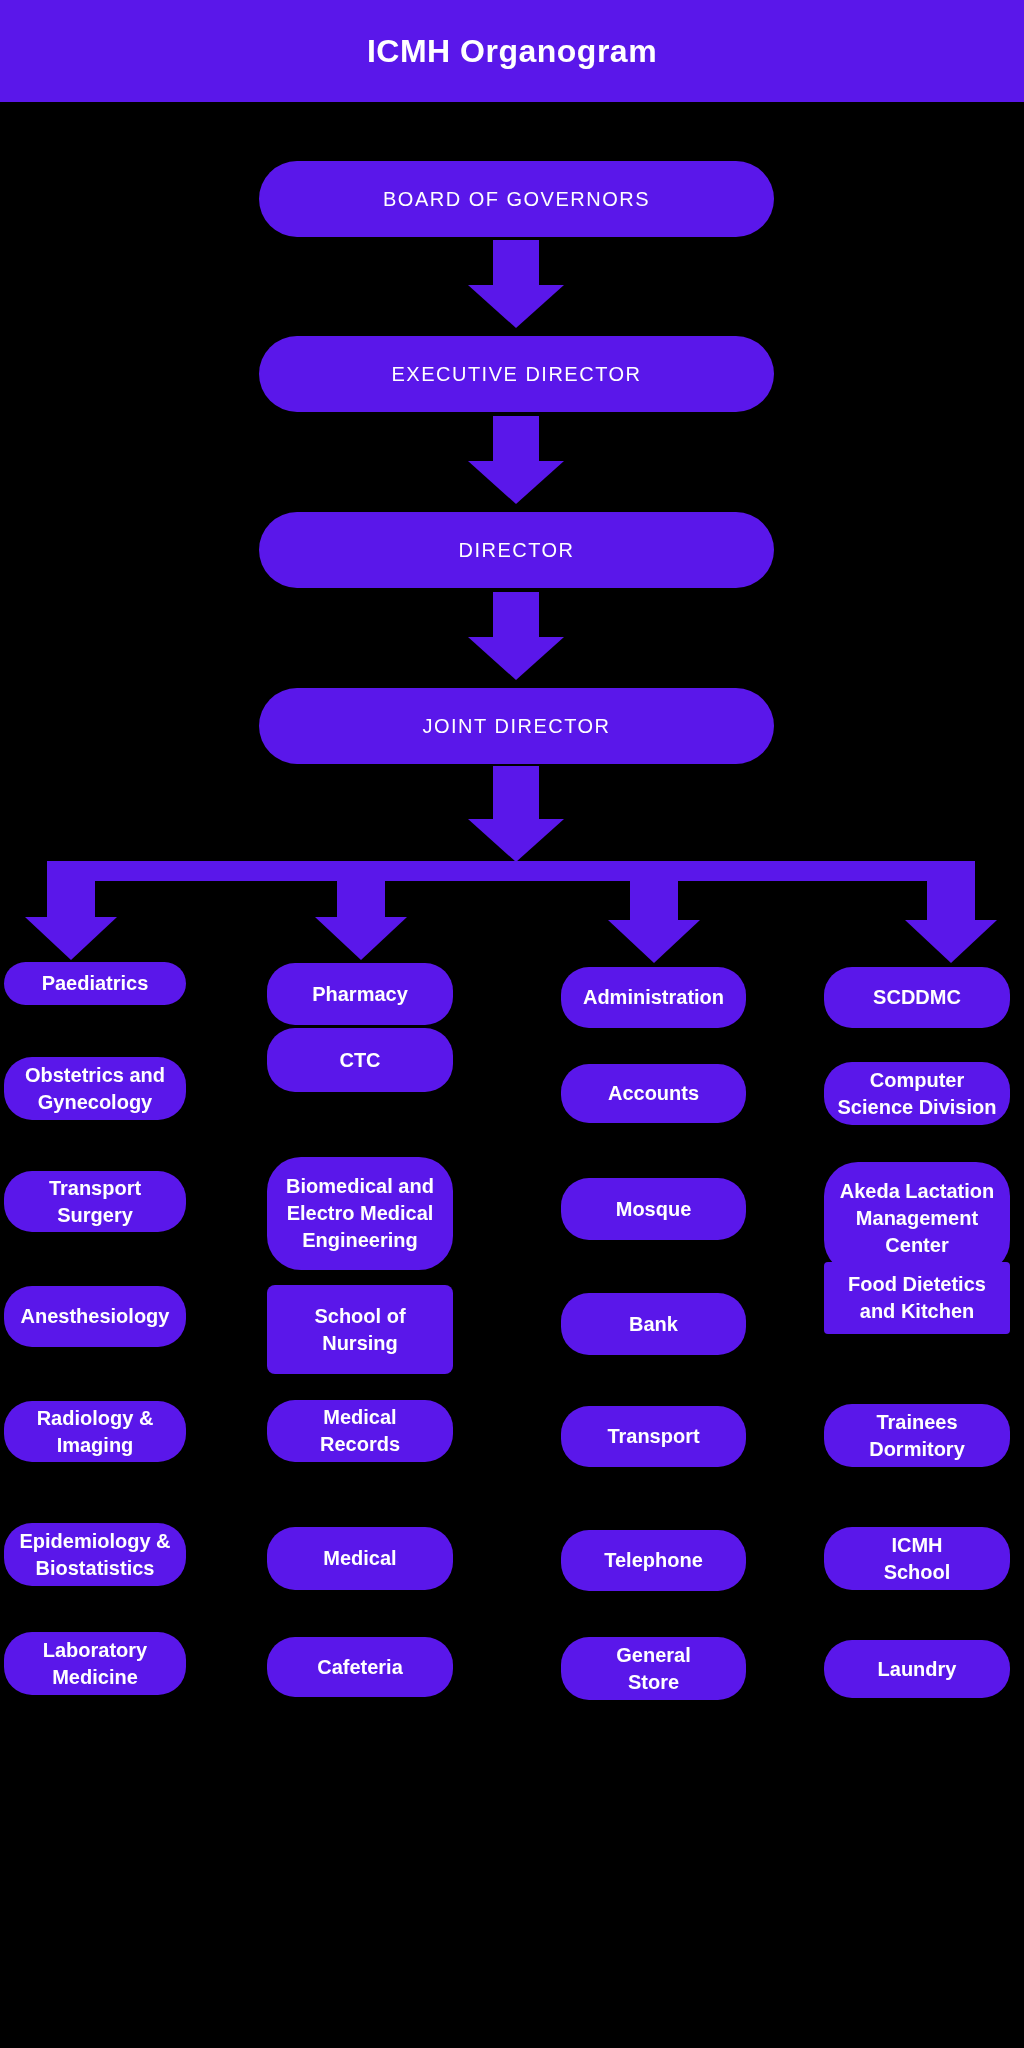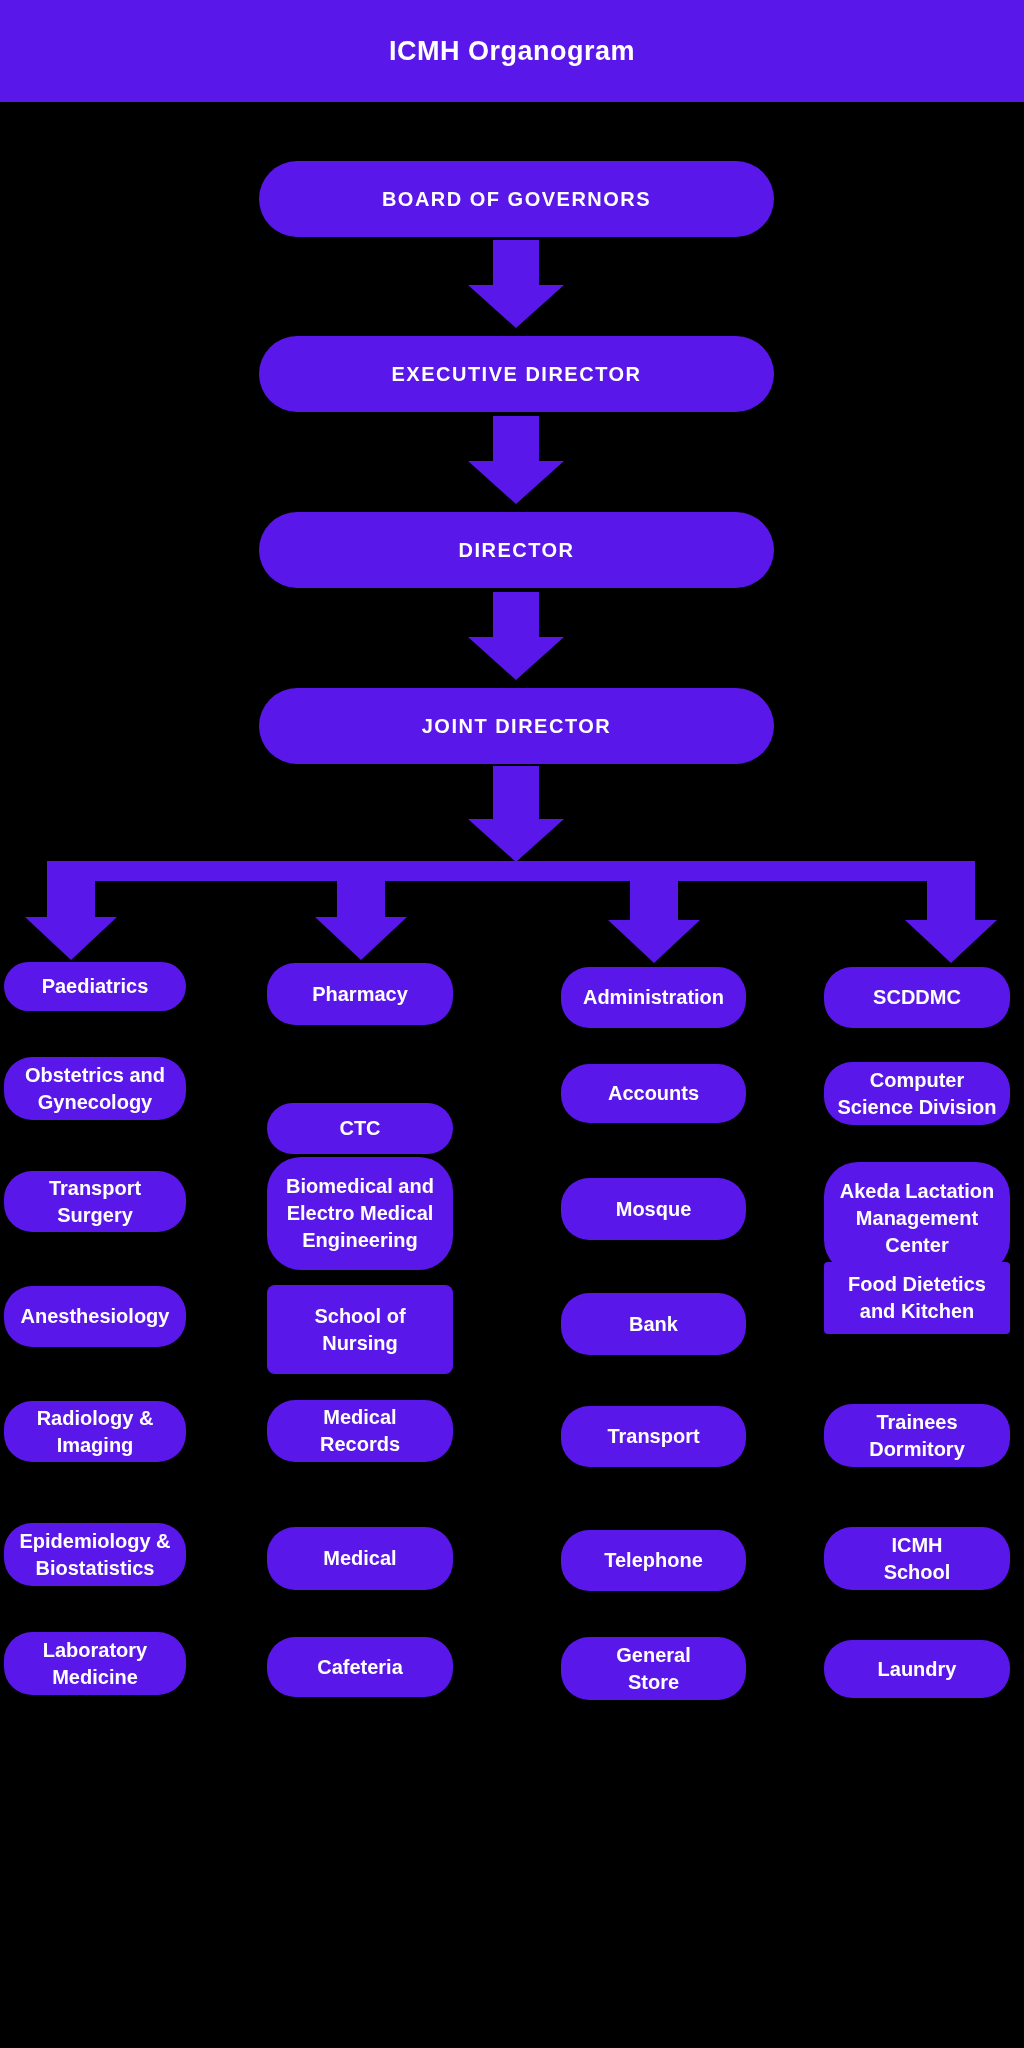--- a/index.html
+++ b/index.html
@@ -7,27 +7,27 @@
     position:relative; width:1024px; height:2048px; overflow:hidden;
     background:var(--bg,#000);
     font-family:"Liberation Sans", sans-serif;
   }
   .appbar {
     position:absolute; left:0; top:0; width:1024px; height:102px;
     background:var(--accent,#5a17ea);
     display:flex; align-items:center; justify-content:center;
   }
   .appbar-title {
-    color:var(--txt,#fff); font-size:27px; font-weight:bold; letter-spacing:.5px;
+    color:var(--txt,#fff); font-size:32px; font-weight:bold; letter-spacing:.5px;
   }
   .pill {
     position:absolute; left:259px; width:515px; height:76px;
     background:var(--accent,#5a17ea); border-radius:38px;
     display:flex; align-items:center; justify-content:center;
-    color:var(--txt,#fff); font-size:20px; font-weight:bold; letter-spacing:1.5px;
+    color:var(--txt,#fff); font-size:20px; font-weight:normal; letter-spacing:1.5px;
     text-align:center;
   }
   .arrow { position:absolute; left:468px; width:96px; }
   .arrow .shaft {
     position:absolute; left:25px; top:0; width:46px;
     background:var(--accent,#5a17ea);
   }
   .arrow .head {
     position:absolute; left:0; bottom:0; width:96px; height:43px;
     background:var(--accent,#5a17ea);
@@ -87,35 +87,35 @@
   <div class="conn" style="left:47px;top:861px;width:928px;height:20px"></div>
   <div class="conn" style="left:47px;top:861px;width:48px;height:58px"></div>
   <div class="conn" style="left:337px;top:879px;width:48px;height:40px"></div>
   <div class="conn" style="left:630px;top:879px;width:48px;height:43px"></div>
   <div class="conn" style="left:927px;top:861px;width:48px;height:61px"></div>
   <div class="tri" style="left:25px;top:917px"></div>
   <div class="tri" style="left:315px;top:917px"></div>
   <div class="tri" style="left:608px;top:920px"></div>
   <div class="tri" style="left:905px;top:920px"></div>
 
-  <div class="box c1" style="top:962px;height:49px">Paediatrics</div>
+  <div class="box c1" style="top:962px;height:43px">Paediatrics</div>
   <div class="box c1" style="top:1057px;height:63px">Obstetrics and
 Gynecology</div>
   <div class="box c1" style="top:1171px;height:61px">Transport
 Surgery</div>
   <div class="box c1" style="top:1286px;height:61px">Anesthesiology</div>
   <div class="box c1" style="top:1401px;height:61px">Radiology &amp;
 Imaging</div>
   <div class="box c1" style="top:1523px;height:63px">Epidemiology &amp;
 Biostatistics</div>
   <div class="box c1" style="top:1632px;height:63px">Laboratory
 Medicine</div>
 
   <div class="box c2" style="top:963px;height:62px">Pharmacy</div>
-  <div class="box c2" style="top:1103px;height:51px">CTC</div>
+  <div class="box c2" style="top:1028px;height:64px">CTC</div>
   <div class="box c2" style="top:1157px;height:113px;border-radius:34px">Biomedical and
 Electro Medical
 Engineering</div>
   <div class="box c2" style="top:1285px;height:89px;border-radius:8px">School of
 Nursing</div>
   <div class="box c2" style="top:1400px;height:62px">Medical
 Records</div>
   <div class="box c2" style="top:1527px;height:63px">Medical</div>
   <div class="box c2" style="top:1637px;height:60px">Cafeteria</div>
 

